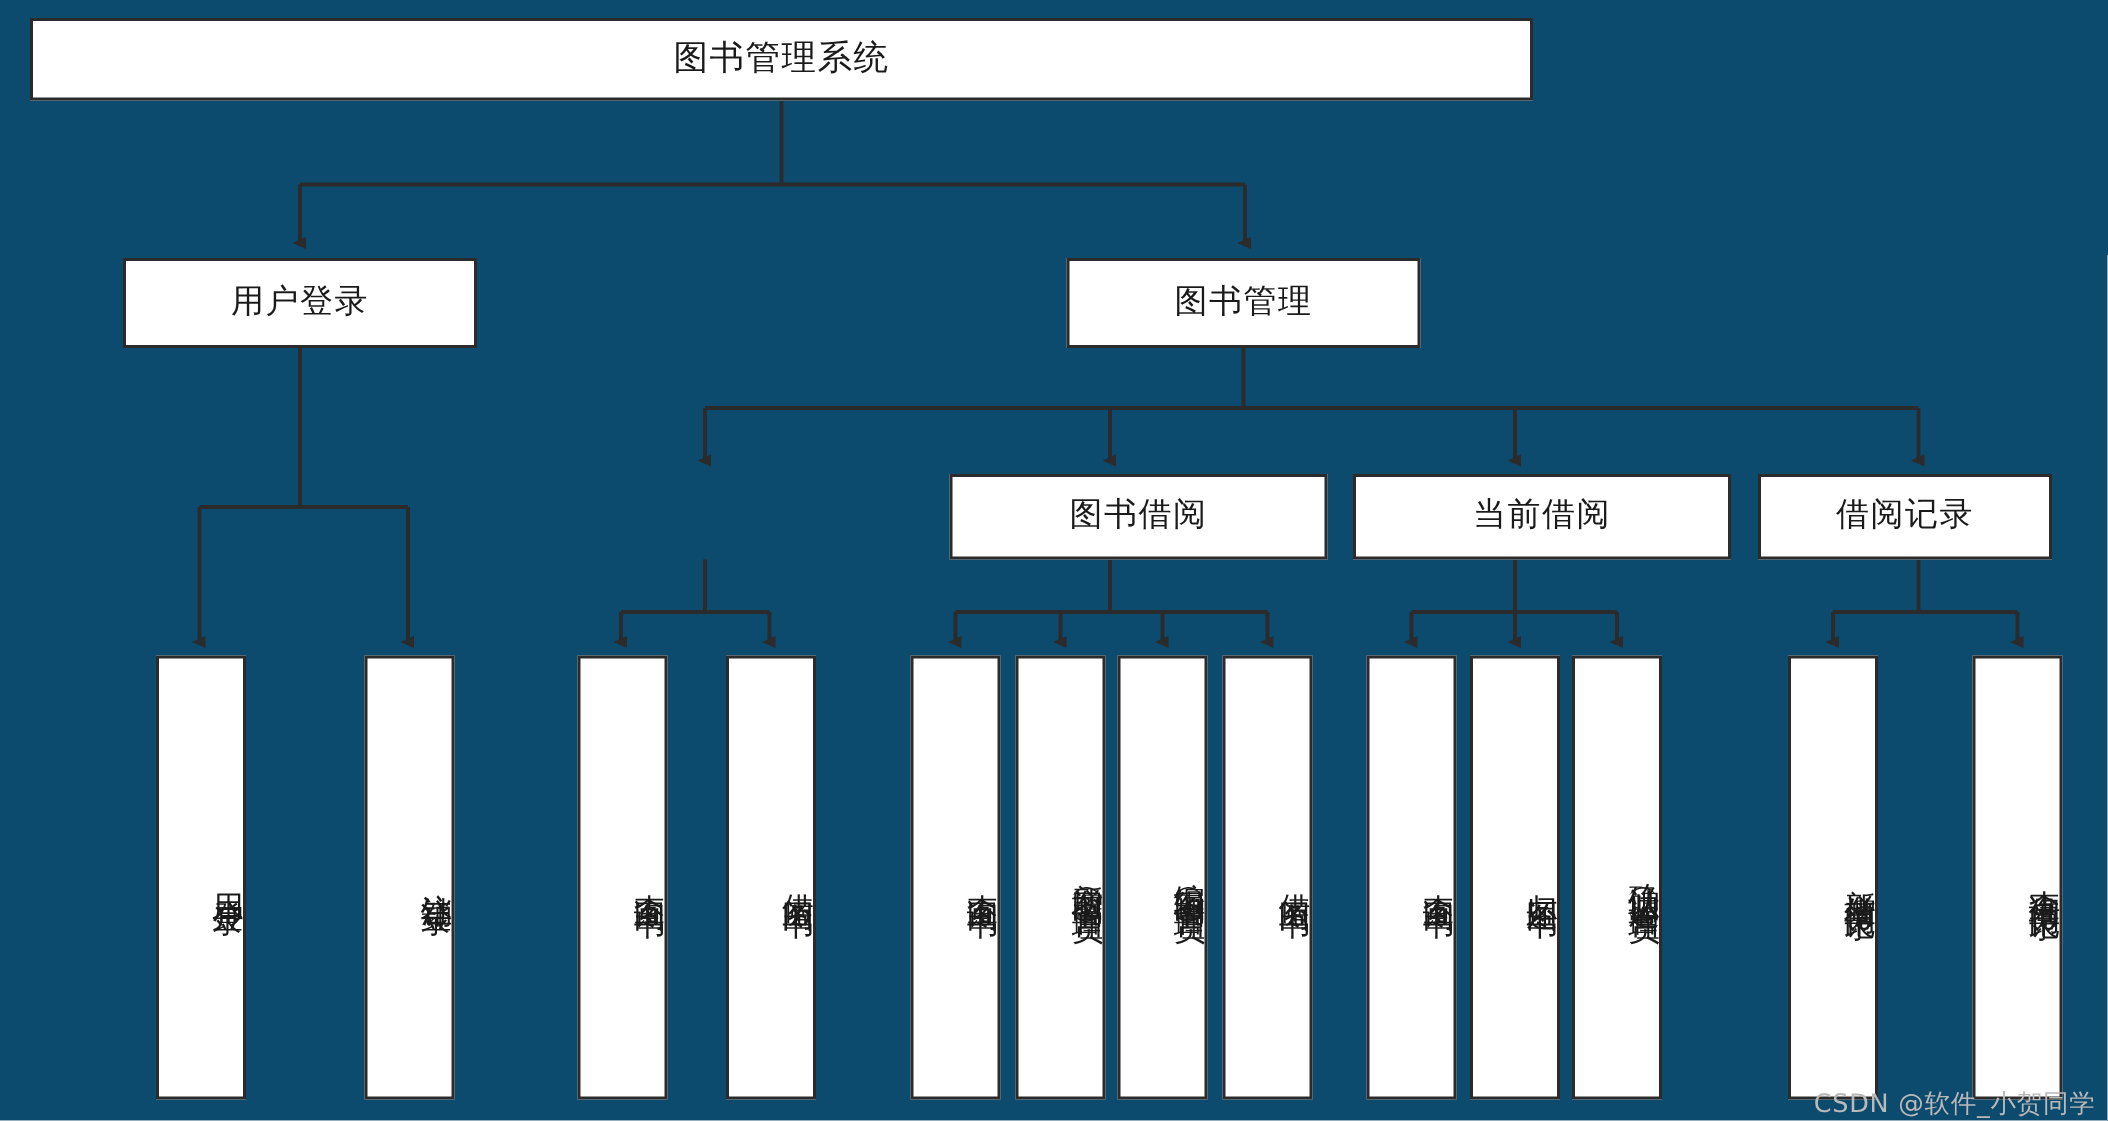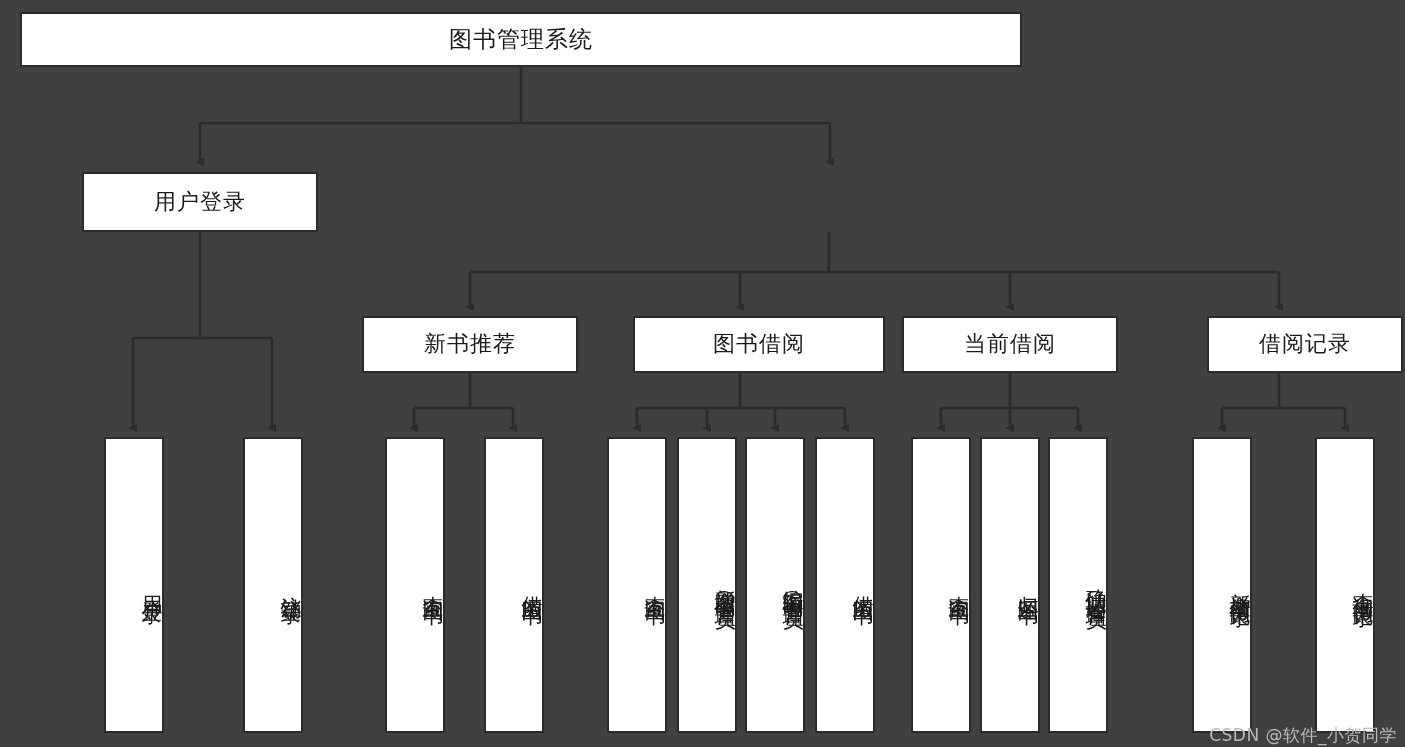--- a/index.html
+++ b/index.html
@@ -7,21 +7,21 @@
     padding: 0;
     background: #ffffff;
   }
   body {
     font-family: "DejaVu Sans", "Liberation Sans", sans-serif;
   }
   #canvas {
     position: relative;
     width: 1405px;
     height: 747px;
-    background: #404040;
+    background: #0c4a6e;
     overflow: hidden;
   }
   #edges {
     position: absolute;
     left: 0;
     top: 0;
     width: 1405px;
     height: 747px;
     pointer-events: none;
   }
@@ -124,31 +124,31 @@
     </g>
   </svg>
 
   <div class="node horiz root" style="left:20px; top:12px; width:1002px; height:55px;">
     <span>图书管理系统</span>
   </div>
 
   <div class="node horiz" style="left:82px; top:172px; width:236px; height:60px;">
     <span>用户登录</span>
   </div>
+  <div class="node horiz" style="left:711px; top:172px; width:236px; height:60px;">
+    <span>图书管理</span>
+  </div>
 
-  <div class="node horiz" style="left:362px; top:316px; width:216px; height:57px;">
-    <span>新书推荐</span>
-  </div>
   <div class="node horiz" style="left:633px; top:316px; width:252px; height:57px;">
     <span>图书借阅</span>
   </div>
-  <div class="node horiz" style="left:902px; top:316px; width:216px; height:57px;">
+  <div class="node horiz" style="left:902px; top:316px; width:252px; height:57px;">
     <span>当前借阅</span>
   </div>
-  <div class="node horiz" style="left:1172px; top:316px; width:196px; height:57px;margin-left:35px;">
+  <div class="node horiz" style="left:1172px; top:316px; width:196px; height:57px;">
     <span>借阅记录</span>
   </div>
 
   <div class="node vert" style="left:104px; top:437px; width:60px; height:296px;">
     <span class="vlabel">用户登录</span>
   </div>
   <div class="node vert" style="left:243px; top:437px; width:60px; height:296px;">
     <span class="vlabel">注销登录</span>
   </div>
 

